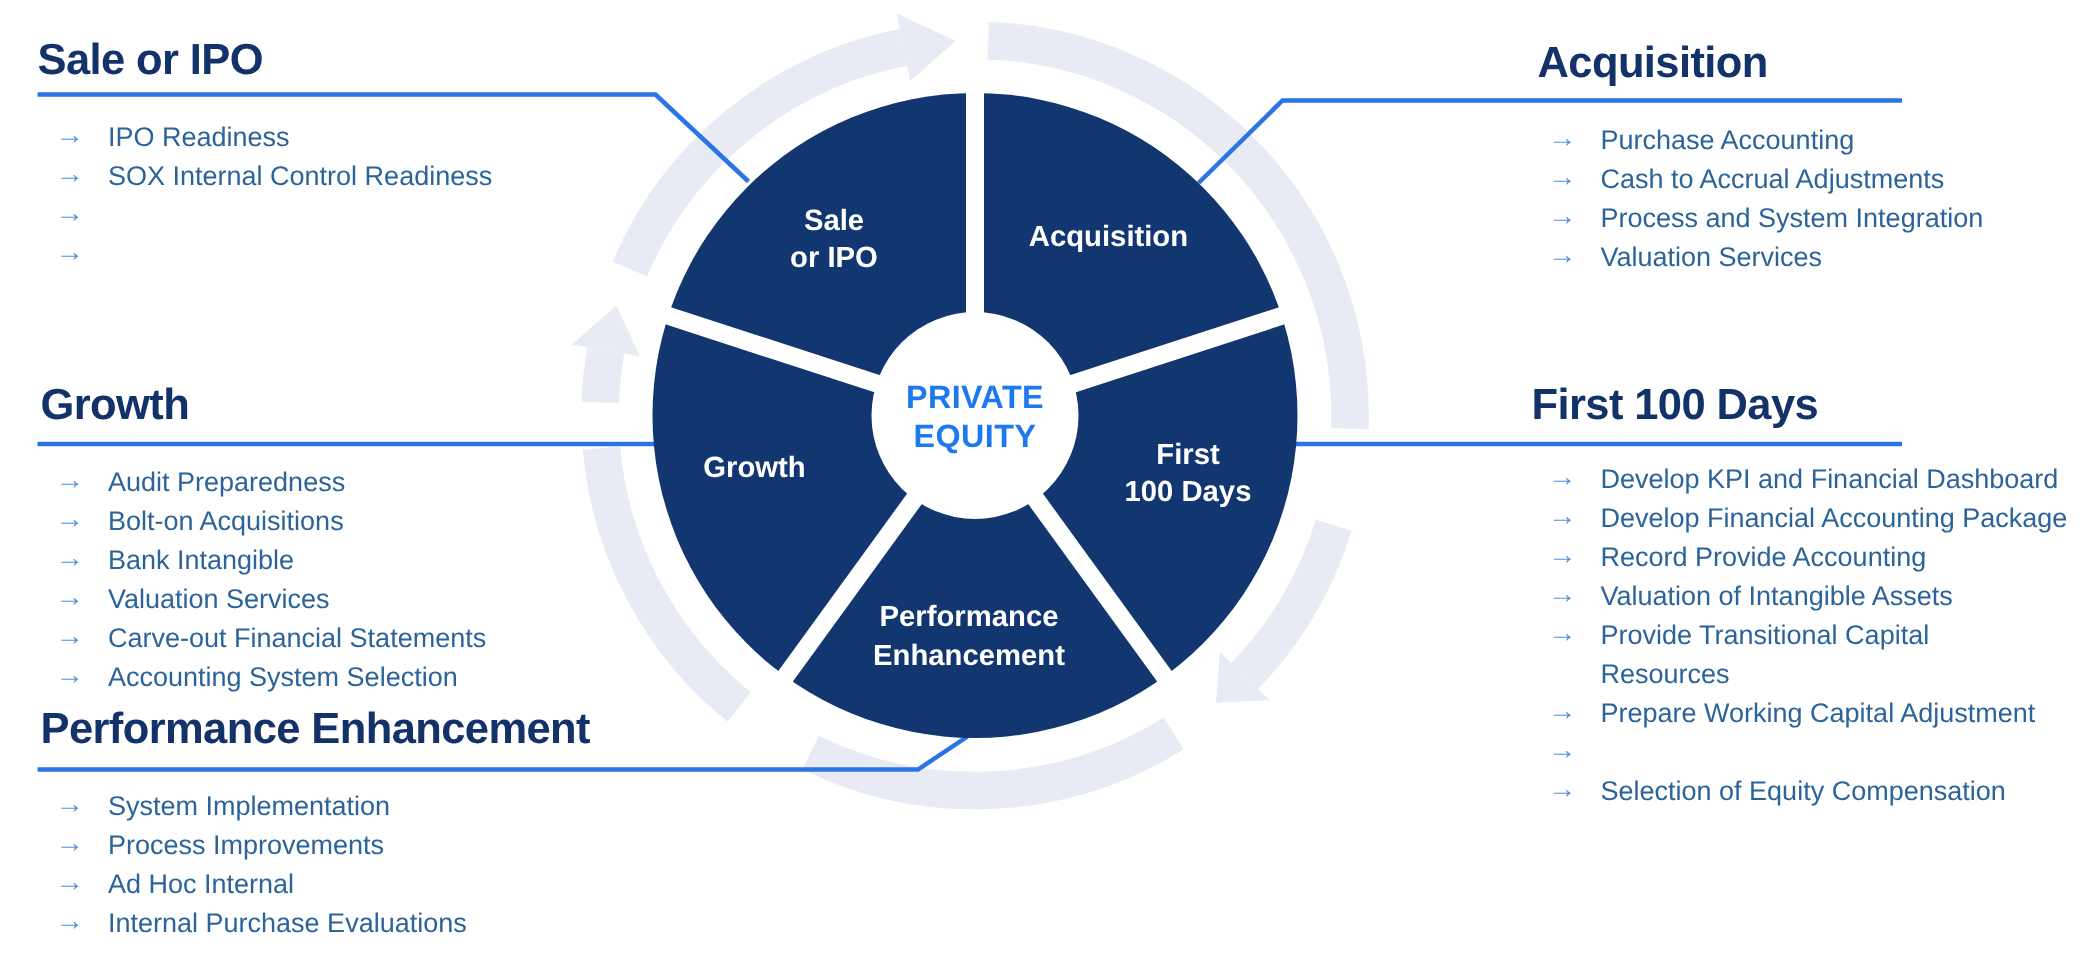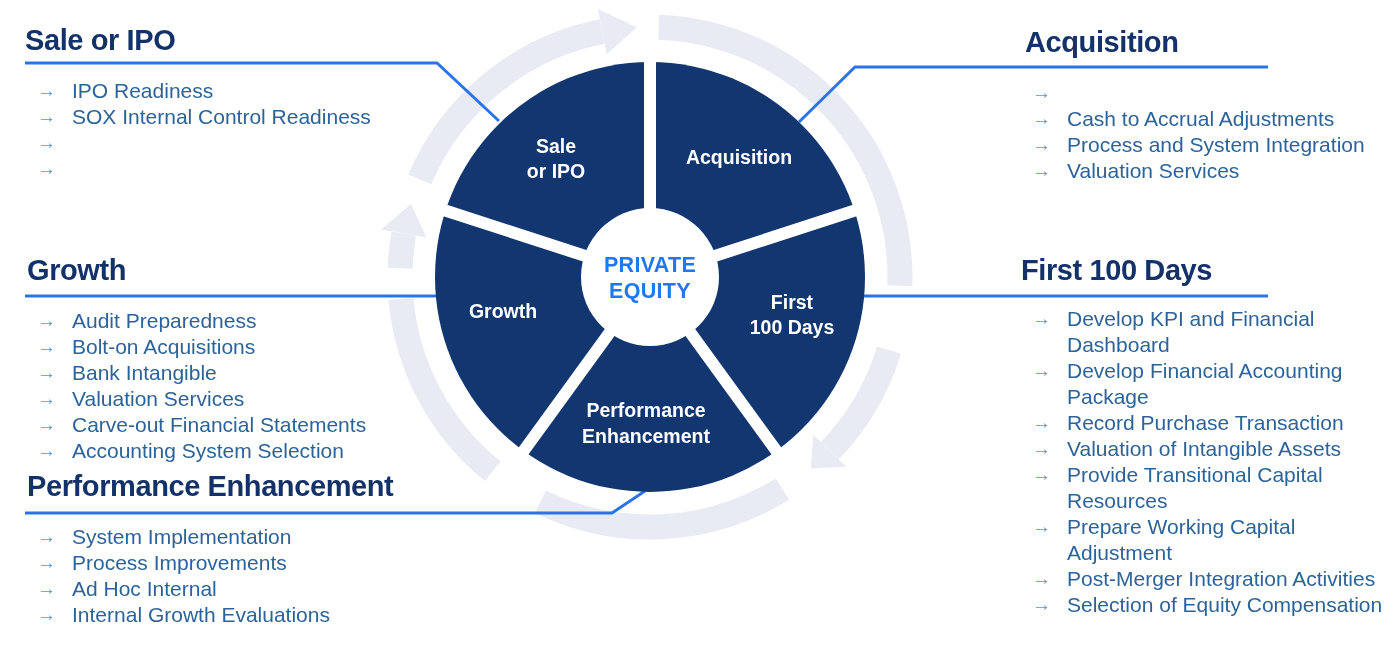--- a/index.html
+++ b/index.html
@@ -28,21 +28,21 @@
   }
   .svc-list{position:absolute;width:400px;}
   .svc-row{display:flex;align-items:flex-start;}
   .svc-arrow{
     flex:none;width:42px;box-sizing:border-box;padding-left:7px;
     color:var(--bullet-blue);
     font-size:19px;line-height:26px;
   }
   .svc-text{
     color:var(--list-text);
-    font-size:21px;line-height:26px;
+    font-size:18px;line-height:26px;
     white-space:pre-line;
   }
   
   #title-sale   {left:25px;  top:24px;}
   #list-sale    {left:30px;  top:78px;  width:370px;}
   #title-growth {left:27px;  top:254px;}
   #list-growth  {left:30px;  top:308px; width:370px;}
   #title-pe     {left:27px;  top:470px;}
   #list-pe      {left:30px;  top:524px; width:370px;}
   #title-acq    {left:1025px;top:26px;}
@@ -142,28 +142,29 @@
     <div class="svc-row">
       <span class="svc-arrow">→</span>
       <span class="svc-text">Process Improvements</span>
     </div>
     <div class="svc-row">
       <span class="svc-arrow">→</span>
       <span class="svc-text">Ad Hoc Internal</span>
     </div>
     <div class="svc-row">
       <span class="svc-arrow">→</span>
-      <span class="svc-text">Internal Growth Evaluations</span>
+      <span class="svc-text">Internal Purchase Evaluations</span>
     </div>
   </div>
 
 <div class="section-title" id="title-acq">Acquisition</div>
 <div class="svc-list" id="list-acq">
     <div class="svc-row">
       <span class="svc-arrow">→</span>
+      <span class="svc-text">Purchase Accounting</span>
     </div>
     <div class="svc-row">
       <span class="svc-arrow">→</span>
       <span class="svc-text">Cash to Accrual Adjustments</span>
     </div>
     <div class="svc-row">
       <span class="svc-arrow">→</span>
       <span class="svc-text">Process and System Integration</span>
     </div>
     <div class="svc-row">
@@ -177,36 +178,35 @@
     <div class="svc-row">
       <span class="svc-arrow">→</span>
       <span class="svc-text">Develop KPI and Financial Dashboard</span>
     </div>
     <div class="svc-row">
       <span class="svc-arrow">→</span>
       <span class="svc-text">Develop Financial Accounting Package</span>
     </div>
     <div class="svc-row">
       <span class="svc-arrow">→</span>
-      <span class="svc-text">Record Purchase Transaction</span>
+      <span class="svc-text">Record Provide Accounting</span>
     </div>
     <div class="svc-row">
       <span class="svc-arrow">→</span>
       <span class="svc-text">Valuation of Intangible Assets</span>
     </div>
     <div class="svc-row">
       <span class="svc-arrow">→</span>
       <span class="svc-text">Provide Transitional Capital
 Resources</span>
     </div>
     <div class="svc-row">
       <span class="svc-arrow">→</span>
       <span class="svc-text">Prepare Working Capital Adjustment</span>
     </div>
     <div class="svc-row">
       <span class="svc-arrow">→</span>
-      <span class="svc-text">Post-Merger Integration Activities</span>
     </div>
     <div class="svc-row">
       <span class="svc-arrow">→</span>
       <span class="svc-text">Selection of Equity Compensation</span>
     </div>
   </div>
 
 </body></html>

